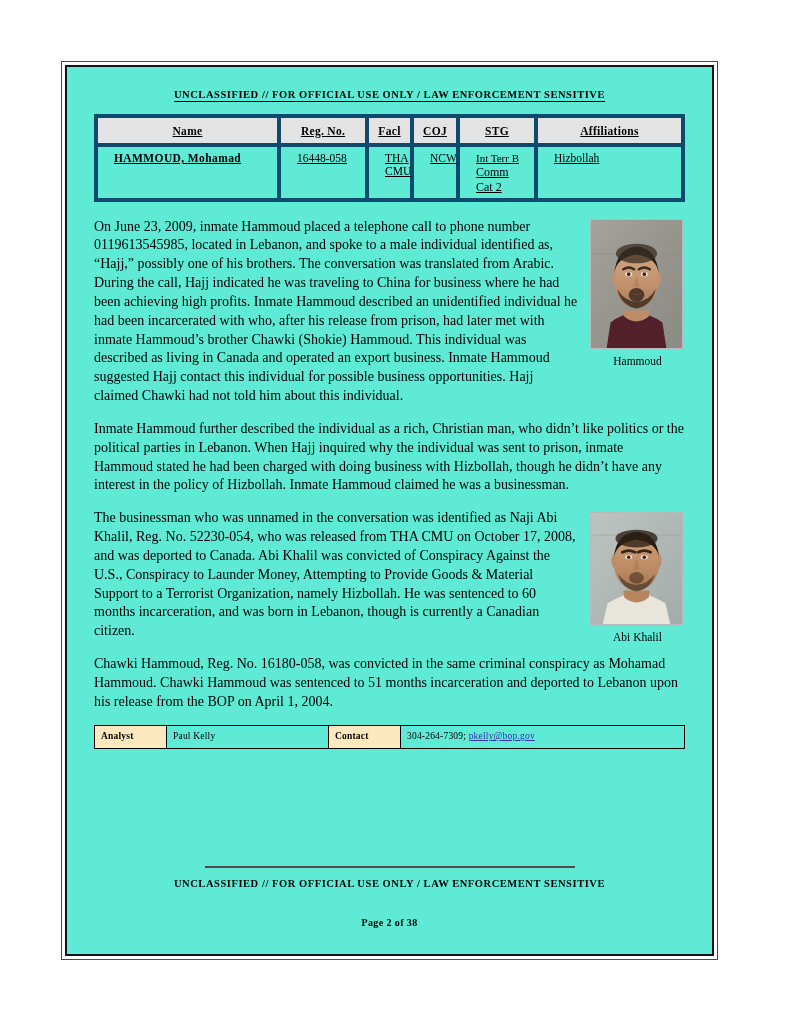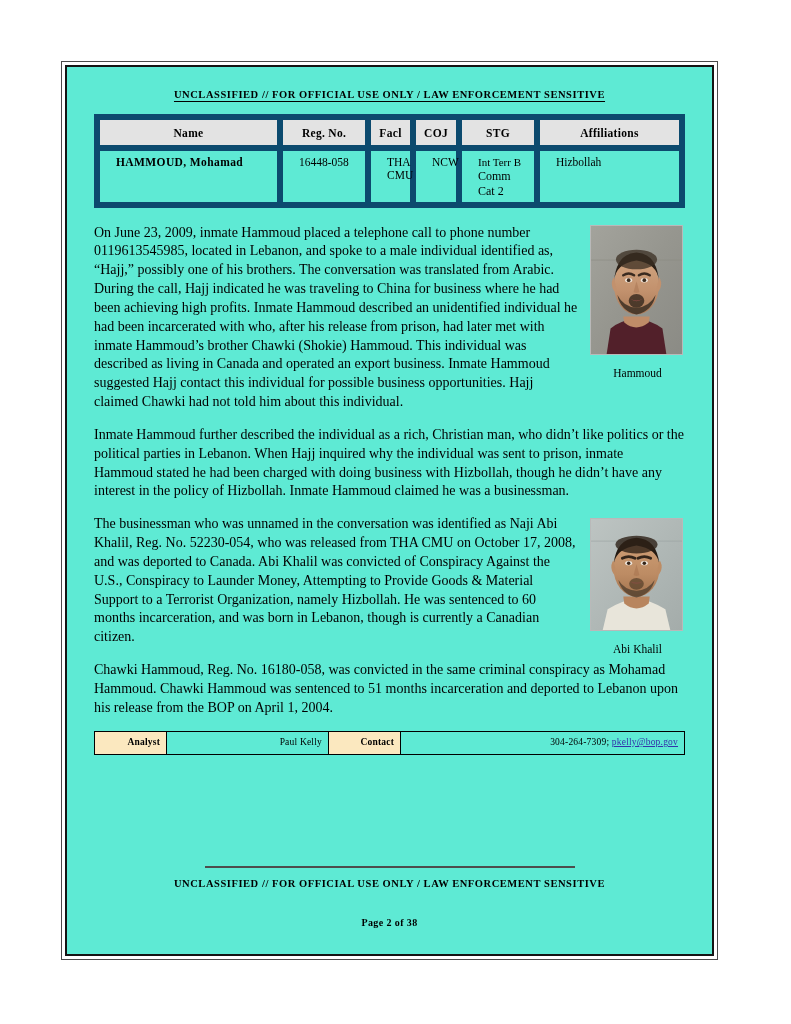--- a/index.html
+++ b/index.html
@@ -61,23 +61,24 @@
 
   
   table.subject-table {
     width: 100%;
     border-collapse: collapse;
     table-layout: fixed;
     margin-bottom: 16px;
   }
   table.subject-table th,
   table.subject-table td {
-    border: 6px solid #0c4a6e;
+    border: 4px solid #0c4a6e;
     padding: 0;
     vertical-align: top;
+    text-decoration: underline;
   }
   table.subject-table th {
     background: #e3e3e3;
     text-align: center;
     font-weight: bold;
     font-size: 11.5px;
     height: 25px;
     vertical-align: middle;
     letter-spacing: 0.3px;
   }
@@ -126,33 +127,32 @@
     display: block;
     border: 1px solid #b9b9b9;
     box-sizing: border-box;
     overflow: hidden;
     position: relative;
   }
   .photo-frame.short { height: 113px; }
   .photo-caption {
     font-size: 11.5px;
     line-height: 1.2;
-    padding-top: 12px;
+    padding-top: 6px;
     white-space: nowrap;
   }
   .photo-svg { display: block; width: 100%; height: 100%; }
 
   
   table.analyst-table {
     width: 100%;
     border-collapse: collapse;
     table-layout: fixed;
     margin-top: 0;
     clear: both;
-    text-align: right;
   }
   table.analyst-table td {
     border: 1px solid #000000;
     font-size: 9.5px;
     height: 18px;
     padding: 2px 6px;
     vertical-align: middle;
     letter-spacing: 0.2px;
   }
   td.an-label {

